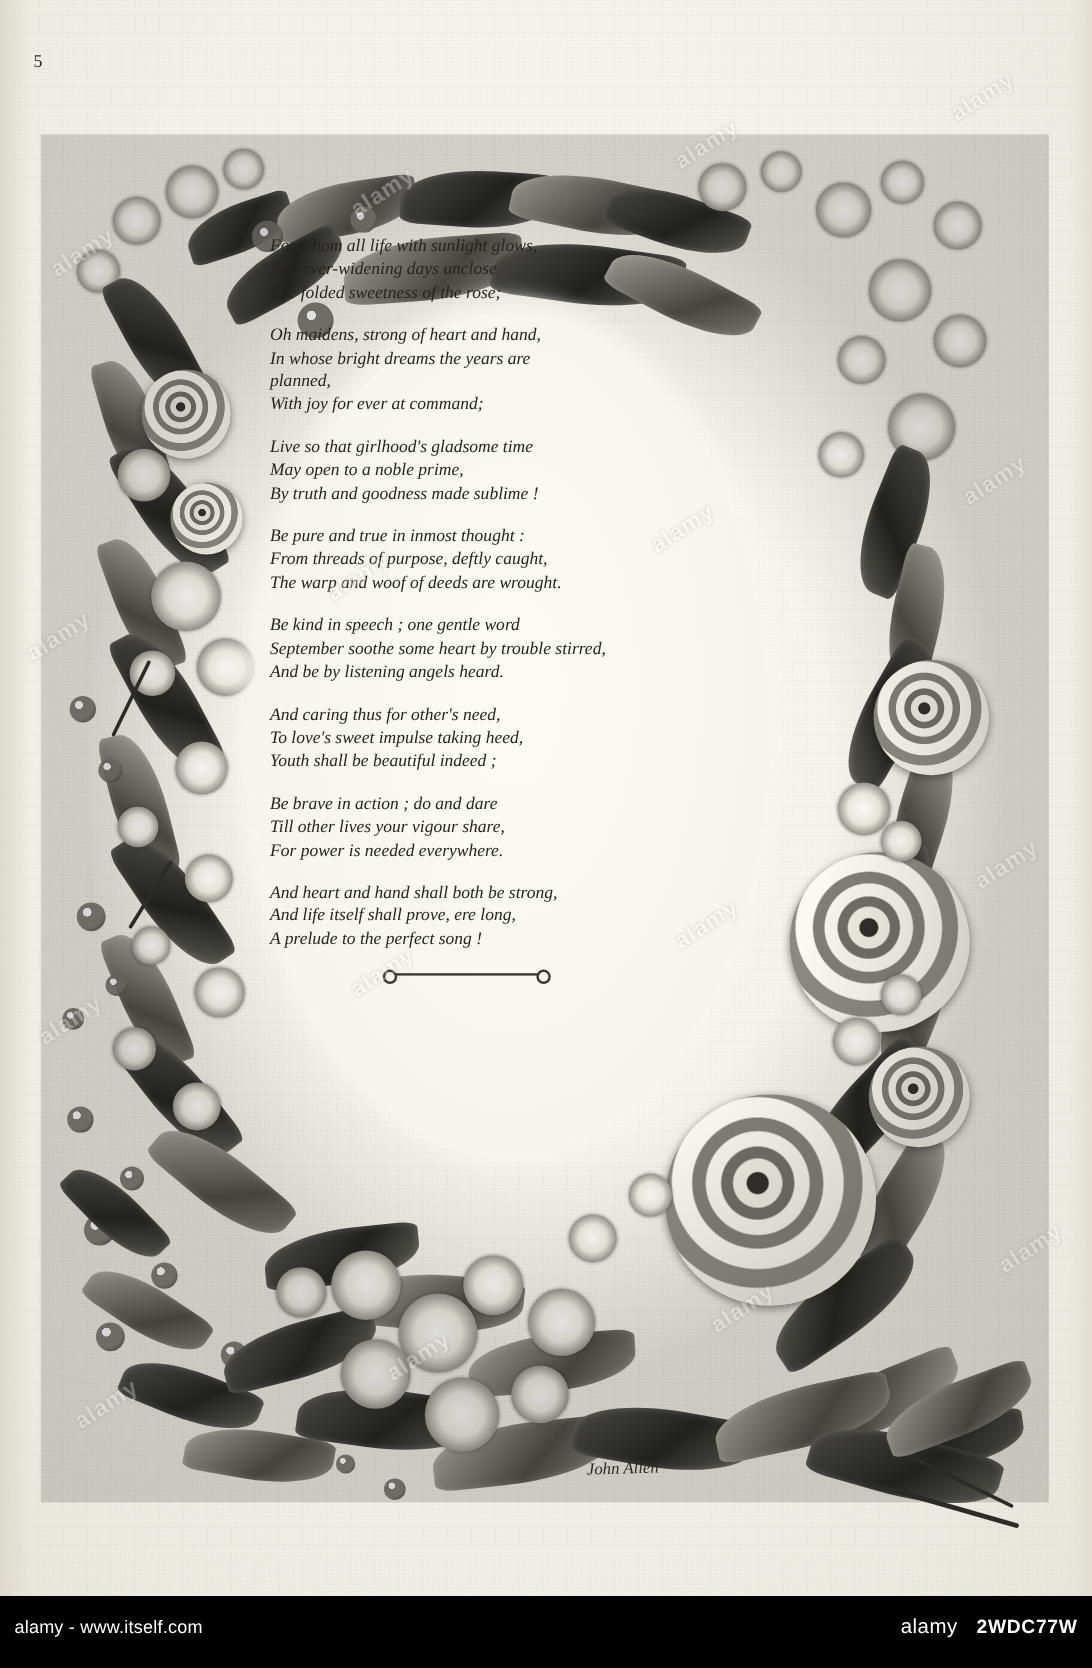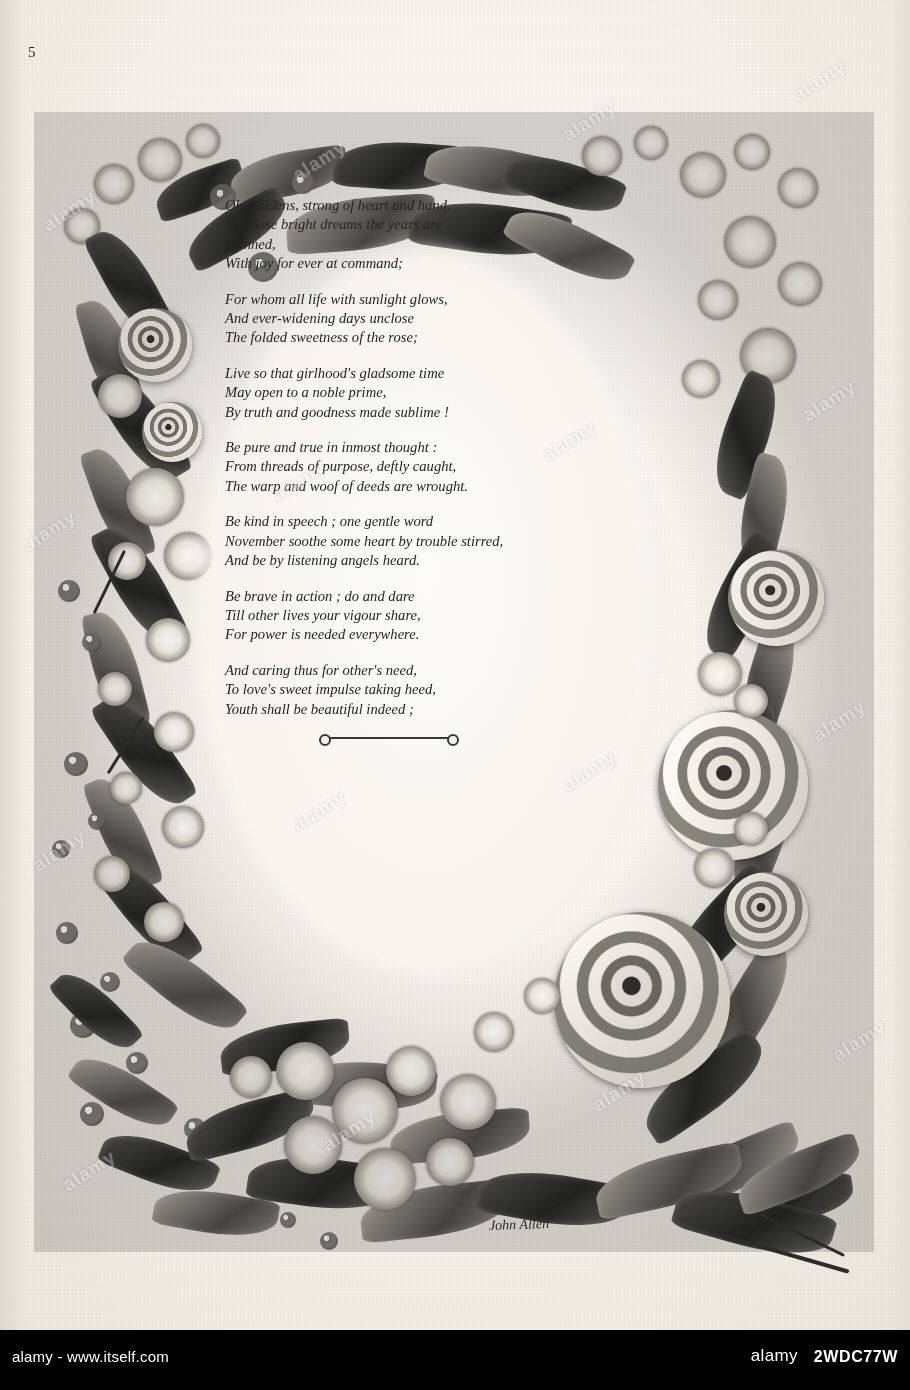--- a/index.html
+++ b/index.html
@@ -364,42 +364,45 @@
     </div>
 
     <div class="frame-shade"></div>
 
     <div class="oval"></div>
 
     <div class="signature">John Allen</div>
   </div>
 
   <div class="poem-block">
+    <div class="stanza">For whom all life with sunlight glows,
+And ever-widening days unclose
+The folded sweetness of the rose;</div>
     <div class="stanza">Oh maidens, strong of heart and hand,
 In whose bright dreams  the years are
       planned,
 With joy for ever at command;</div>
-    <div class="stanza">For whom all life with sunlight glows,
-And ever-widening days unclose
-The folded sweetness of the rose;</div>
     <div class="stanza">Live so that girlhood's gladsome time
 May open to a noble prime,
 By truth and goodness made sublime !</div>
     <div class="stanza">Be pure and true in inmost thought :
 From threads of purpose, deftly caught,
 The warp and woof of deeds are wrought.</div>
     <div class="stanza">Be kind in speech ; one gentle word
-November soothe some heart by trouble stirred,
+September soothe some heart by trouble stirred,
 And be by listening angels heard.</div>
+    <div class="stanza">And caring thus for other's need,
+To love's sweet impulse taking heed,
+Youth shall be beautiful indeed ;</div>
     <div class="stanza">Be brave in action ; do and dare
 Till other lives your vigour share,
 For power is needed everywhere.</div>
-    <div class="stanza">And caring thus for other's need,
-To love's sweet impulse taking heed,
-Youth shall be beautiful indeed ;</div>
+    <div class="stanza">And heart and hand shall both be strong,
+And life itself shall prove, ere long,
+A prelude to the perfect song !</div>
     <div class="rule"></div>
   </div>
 
   <div class="watermark">
     <div class="wm-text" style="left:40px;top:200px;">alamy</div>
     <div class="wm-text" style="left:290px;top:150px;">alamy</div>
     <div class="wm-text" style="left:560px;top:110px;">alamy</div>
     <div class="wm-text" style="left:790px;top:70px;">alamy</div>
     <div class="wm-text" style="left:20px;top:520px;">alamy</div>
     <div class="wm-text" style="left:270px;top:470px;">alamy</div>

